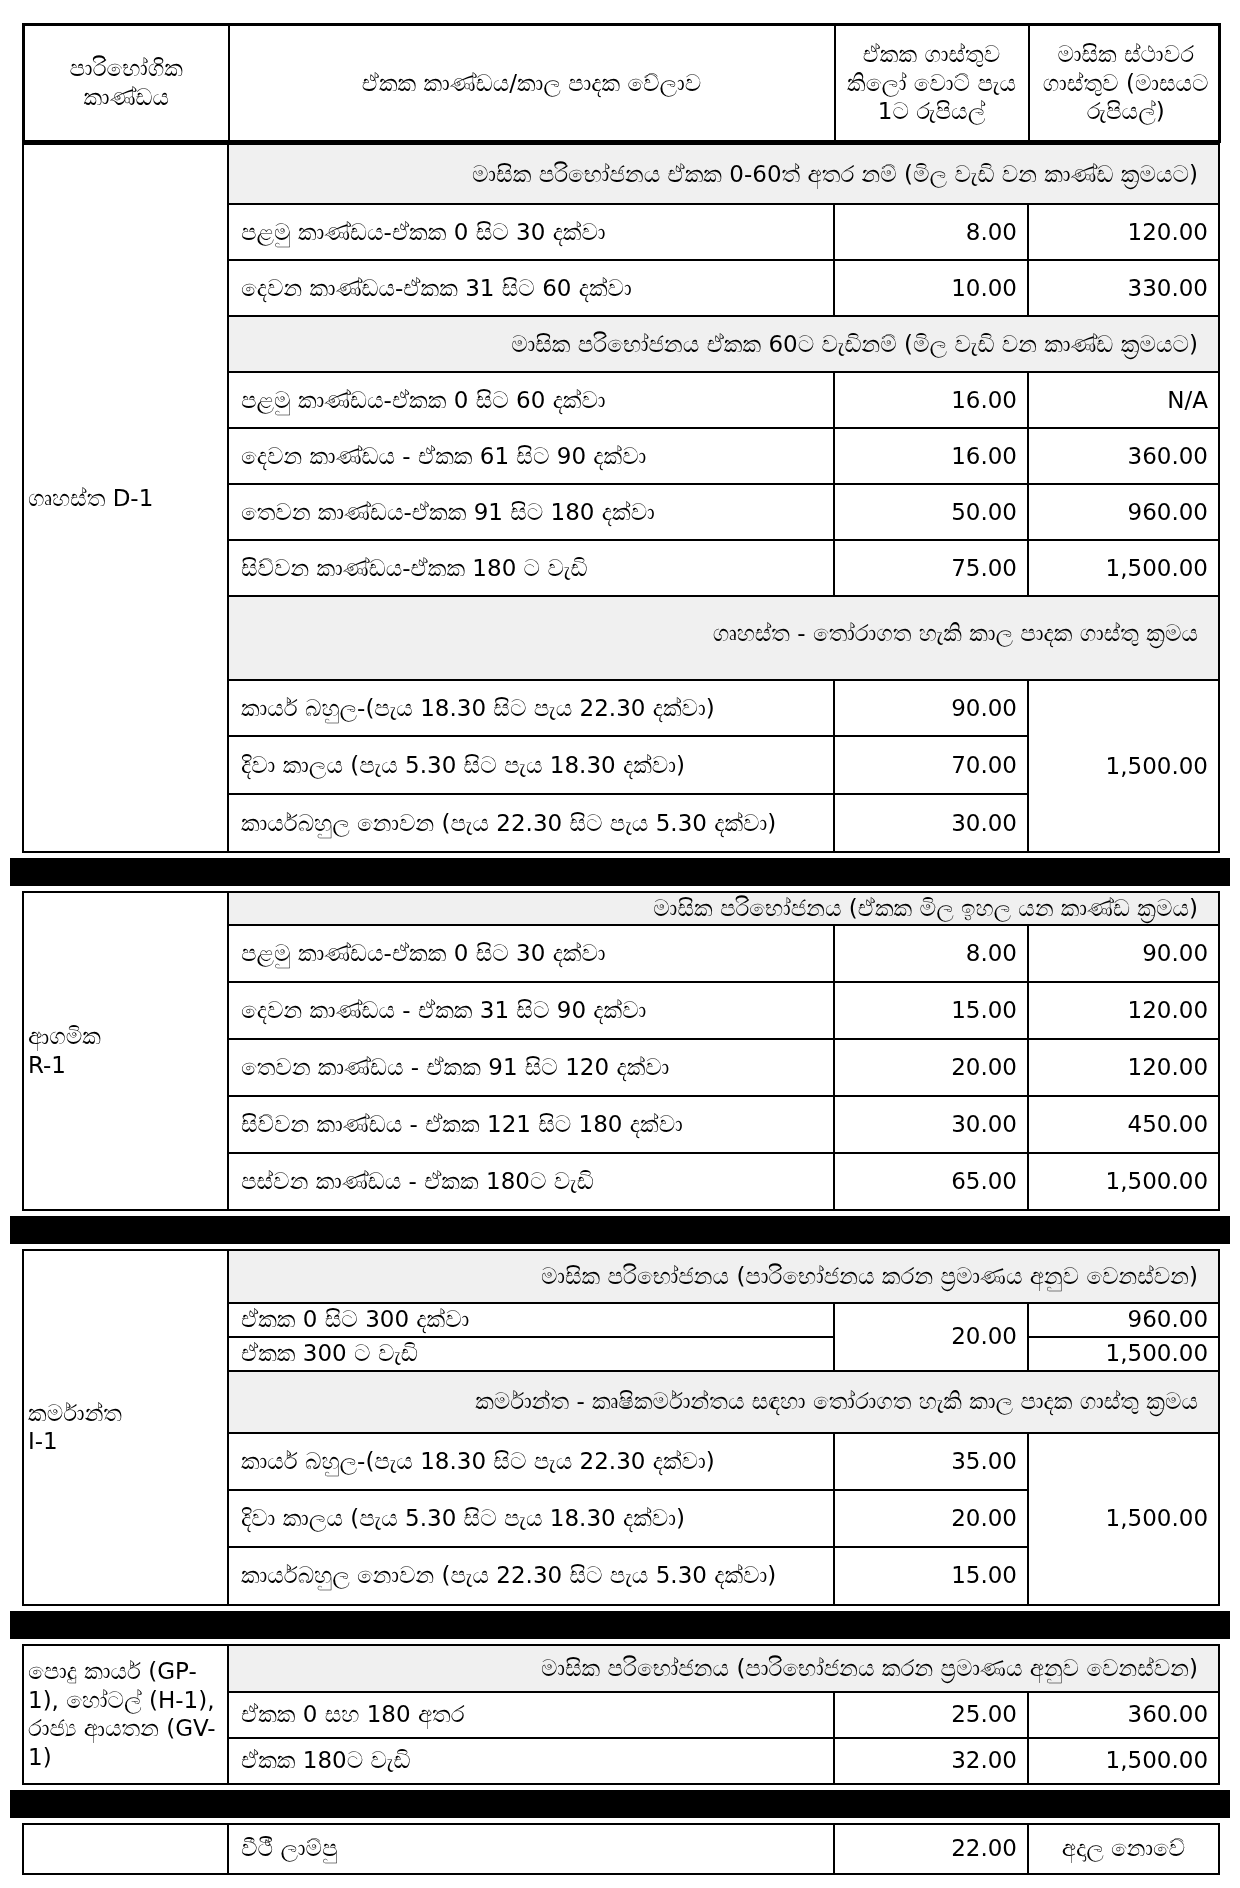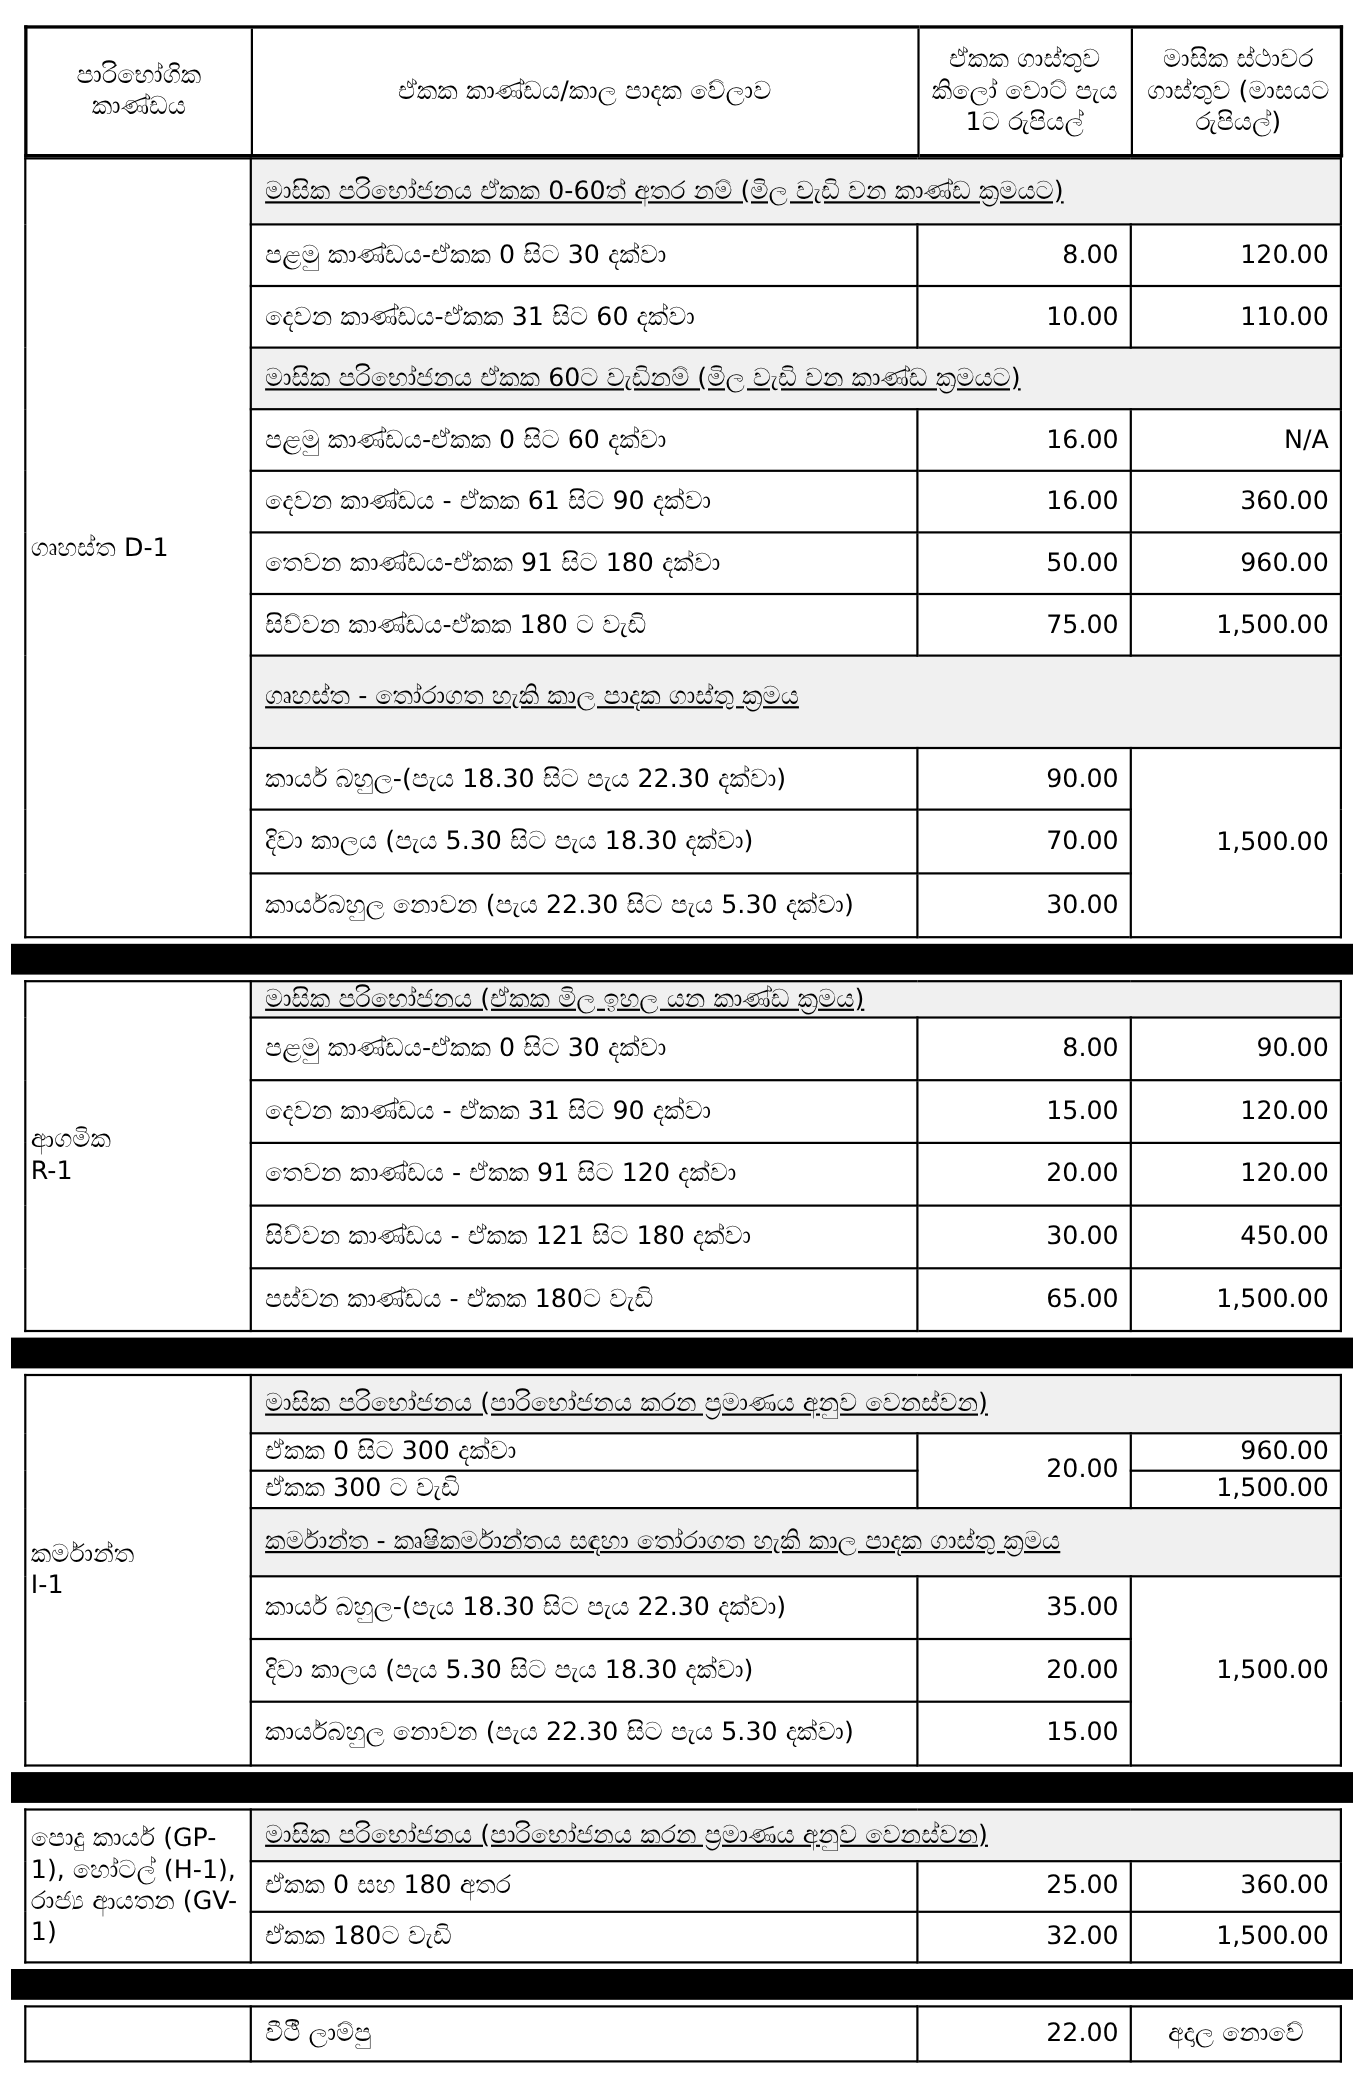--- a/index.html
+++ b/index.html
@@ -43,24 +43,23 @@
 
   .cat {
     text-align: left;
     font-size: 24px;
     padding: 2px 4px;
     white-space: pre-line;
     background: #fff;
   }
   .subh {
     background: #f0f0f0;
-    text-align: left;
+    text-align: right;
     padding-left: 12px;
-    padding-right: 2px;
-    text-decoration: underline;
+    padding-right: 20px;
   }
   .subh-low { vertical-align: bottom; padding-bottom: 10px; }
   .lbl { text-align: left; padding-left: 12px; padding-right: 6px; background: #fff; }
   .num { text-align: right; padding-right: 10px; background: #fff; }
   .ctr { text-align: center; padding: 0 4px; }
 
   tr.h117 > td { height: 117px; }
   tr.h84  > td { height: 84px; }
   tr.h62  > td { height: 62px; }
   tr.h60  > td { height: 60px; }
@@ -116,21 +115,21 @@
       <td class="subh" colspan="3">මාසික පරිභෝජනය ඒකක 0-60ත් අතර නම් (මිල වැඩි වන කාණ්ඩ ක්‍රමයට)</td>
     </tr>
     <tr class="h56">
       <td class="lbl">පළමු කාණ්ඩය-ඒකක 0 සිට 30 දක්වා</td>
       <td class="num">8.00</td>
       <td class="num">120.00</td>
     </tr>
     <tr class="h56">
       <td class="lbl">දෙවන කාණ්ඩය-ඒකක 31 සිට 60 දක්වා</td>
       <td class="num">10.00</td>
-      <td class="num">110.00</td>
+      <td class="num">330.00</td>
     </tr>
     <tr class="h56">
       <td class="subh" colspan="3">මාසික පරිභෝජනය ඒකක 60ට වැඩිනම් (මිල වැඩි වන කාණ්ඩ ක්‍රමයට)</td>
     </tr>
     <tr class="h56">
       <td class="lbl">පළමු කාණ්ඩය-ඒකක 0 සිට 60 දක්වා</td>
       <td class="num">16.00</td>
       <td class="num">N/A</td>
     </tr>
     <tr class="h56">

